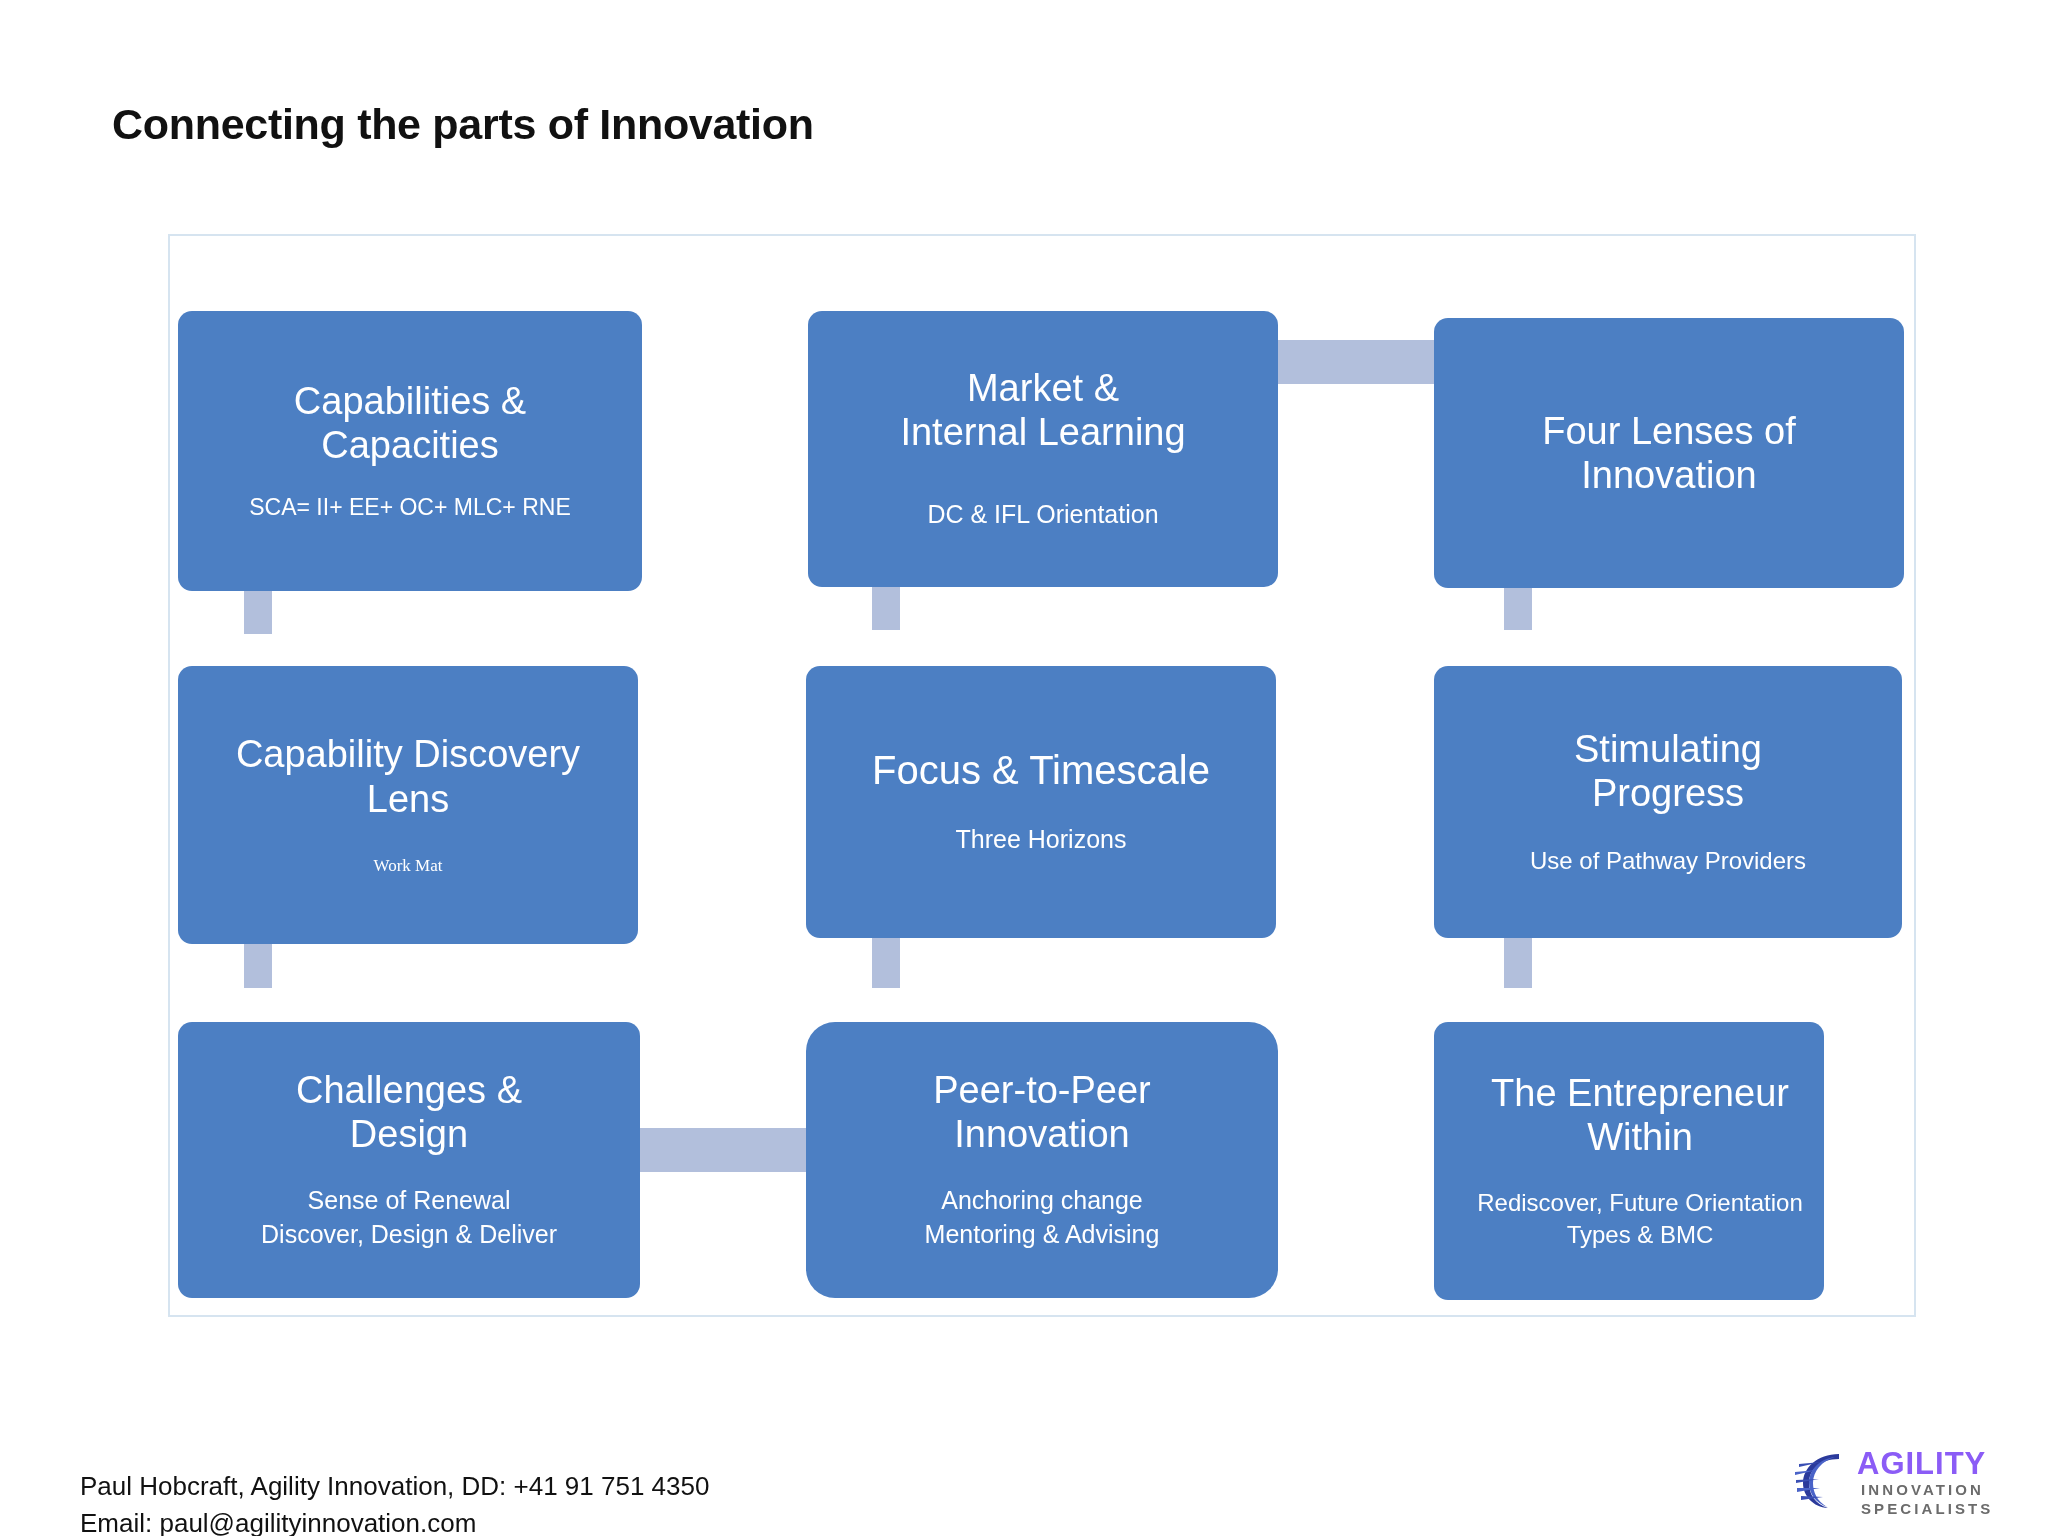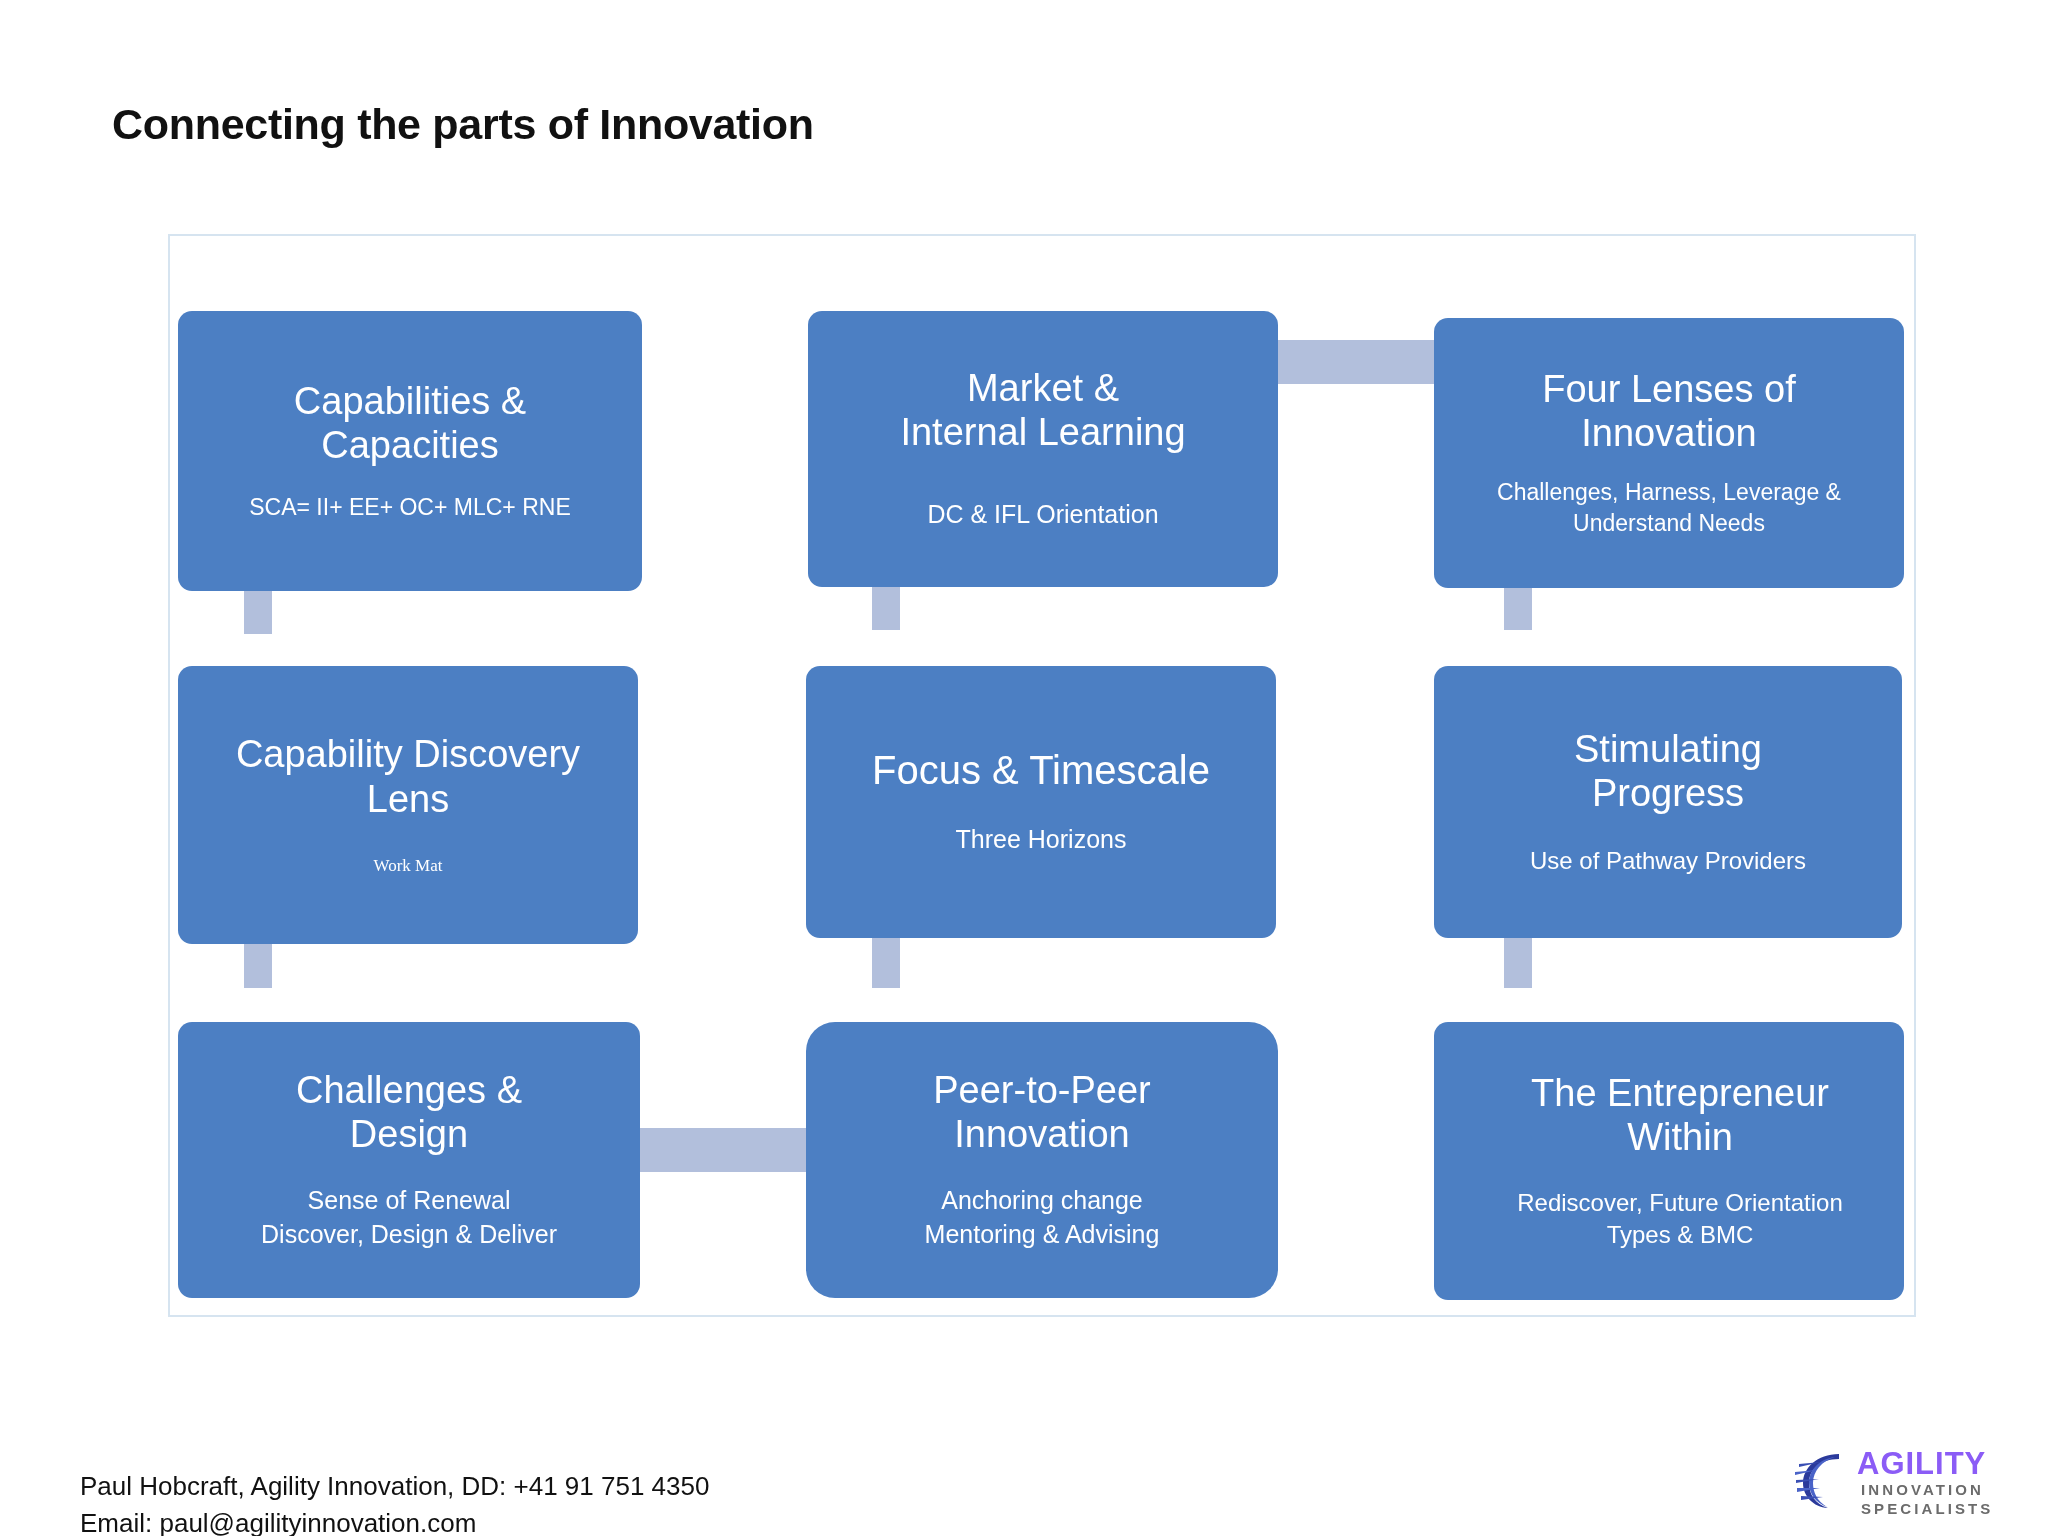--- a/index.html
+++ b/index.html
@@ -76,21 +76,21 @@
   #node-capabilities      { left: 178px;  top:  291px; width: 464px; height: 280px; }
   #node-market            { left: 808px;  top:  291px; width: 470px; height: 276px; }
   #node-fourlenses        { left: 1434px; top:  298px; width: 470px; height: 270px; }
 
   #node-capability-lens   { left: 178px;  top:  646px; width: 460px; height: 278px; }
   #node-focus             { left: 806px;  top:  646px; width: 470px; height: 272px; }
   #node-stimulating       { left: 1434px; top:  646px; width: 468px; height: 272px; }
 
   #node-challenges        { left: 178px;  top: 1002px; width: 462px; height: 276px; }
   #node-peer              { left: 806px;  top: 1002px; width: 472px; height: 276px; border-radius: 29px; }
-  #node-entrepreneur      { left: 1434px; top: 1002px; width: 470px; height: 278px; padding-left: 36px; }
+  #node-entrepreneur      { left: 1434px; top: 1002px; width: 390px; height: 278px; padding-left: 36px; }
 
   
   #node-capabilities .node-sub      { margin-top: 24px; font-size: 23px; }
   #node-market .node-sub            { margin-top: 44px; font-size: 25px; }
   #node-fourlenses .node-sub        { margin-top: 22px; font-size: 23px; }
   #node-capability-lens .node-sub   { margin-top: 34px; font-size: 17px; font-family: Liberation Serif, serif; }
   #node-focus .node-title           { font-size: 40px; }
   #node-focus .node-sub             { margin-top: 30px; font-size: 25px; }
   #node-stimulating .node-sub       { margin-top: 30px; font-size: 24px; }
   #node-challenges .node-sub        { margin-top: 28px; font-size: 25px; }
@@ -199,22 +199,20 @@
 
 <div class="node" id="node-market">
   <div class="node-title">Market  &amp;
 Internal Learning</div>
   <div class="node-sub">DC &amp; IFL Orientation</div>
 </div>
 
 <div class="node" id="node-fourlenses">
   <div class="node-title">Four Lenses of
 Innovation</div>
-  <div class="node-sub">Challenges, Harness, Leverage &amp;
-Understand Needs</div>
 </div>
 
 <div class="node" id="node-capability-lens">
   <div class="node-title">Capability Discovery
 Lens</div>
   <div class="node-sub">Work Mat</div>
 </div>
 
 <div class="node" id="node-focus">
   <div class="node-title">Focus &amp; Timescale</div>

